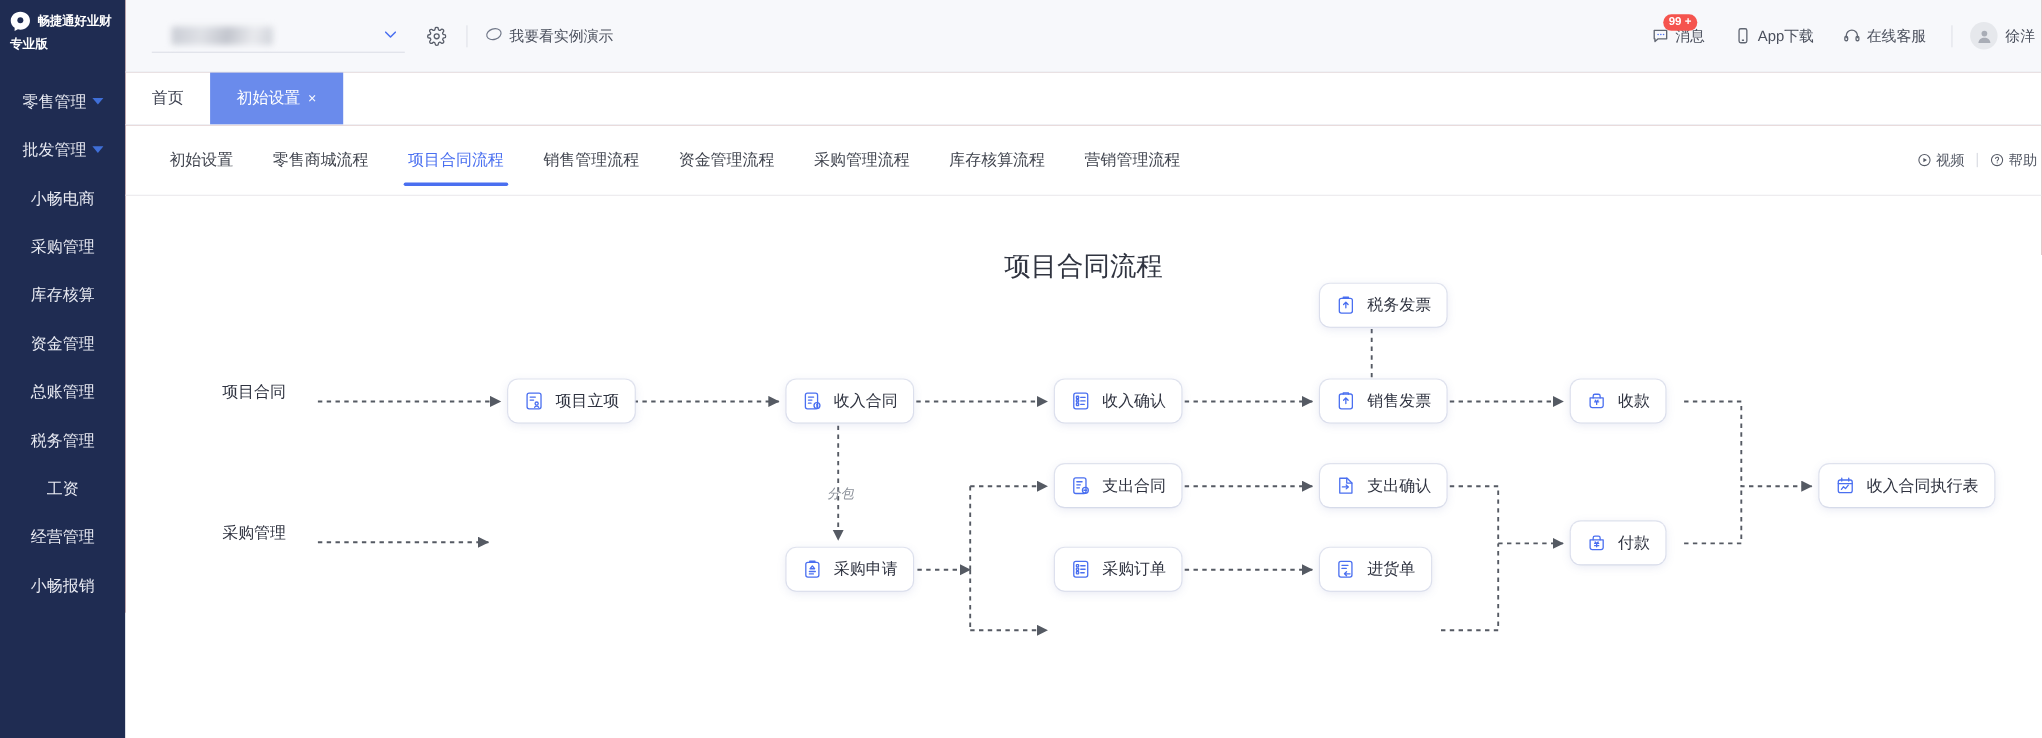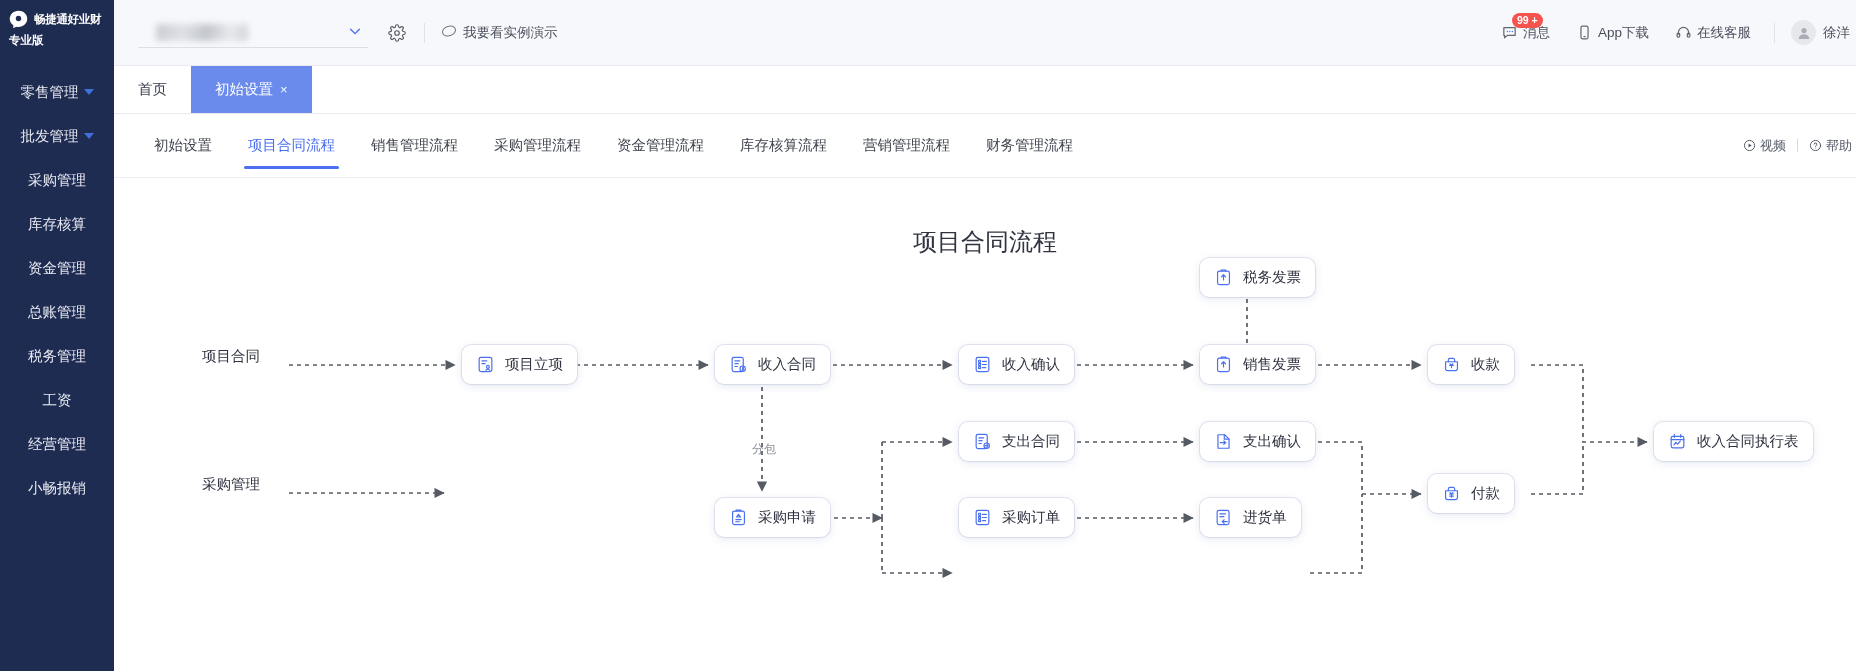--- a/index.html
+++ b/index.html
@@ -190,20 +190,21 @@
   .node .nic { width: 19px; height: 19px; flex: 0 0 19px; display:flex; align-items:center; justify-content:center; }
   .rowlabel {
     position: absolute;
     font-size: 14.5px; color: #2f3340;
     white-space: nowrap;
   }
   .edgelabel {
     position: absolute;
     font-size: 12px; color: #8b9099;
     white-space: nowrap;
+    font-style: italic;
   }
 </style>
 </head>
 <body>
 
 <div id="app">
 
   <nav id="sidebar">
     <div class="logo-wrap">
       <div class="logo-row">
@@ -220,20 +221,23 @@
     <div class="nav-list" id="nav-list">
         <div class="nav-item">
           <span>零售管理</span>
           <span class="caret-down"></span>
         </div>
         <div class="nav-item">
           <span>批发管理</span>
           <span class="caret-down"></span>
         </div>
         <div class="nav-item">
+          <span>小畅电商</span>
+        </div>
+        <div class="nav-item">
           <span>采购管理</span>
         </div>
         <div class="nav-item">
           <span>库存核算</span>
         </div>
         <div class="nav-item">
           <span>资金管理</span>
         </div>
         <div class="nav-item">
           <span>总账管理</span>
@@ -332,40 +336,40 @@
         <span>初始设置</span>
         <span class="x">×</span>
       </div>
     </div>
 
   <div id="subtabs">
     <div id="subtabs-list" style="display:flex;align-items:center;">
         <div class="stab">
           <span>初始设置</span>
         </div>
+        <div class="stab">
+          <span>零售商城流程</span>
+        </div>
         <div class="stab active">
           <span>项目合同流程</span>
         </div>
         <div class="stab">
           <span>销售管理流程</span>
         </div>
         <div class="stab">
+          <span>资金管理流程</span>
+        </div>
+        <div class="stab">
           <span>采购管理流程</span>
-        </div>
-        <div class="stab">
-          <span>资金管理流程</span>
         </div>
         <div class="stab">
           <span>库存核算流程</span>
         </div>
         <div class="stab">
           <span>营销管理流程</span>
-        </div>
-        <div class="stab">
-          <span>财务管理流程</span>
         </div>
       </div>
     <div class="subtabs-right" id="subtabs-right">
         <span class="srlink">
           <span style="display: flex;">
             <svg width="13" height="13" viewBox="0 0 24 24" fill="none" stroke="#555a66" stroke-width="1.8">
               <circle cx="12" cy="12" r="9.4"></circle>
               <path d="M10.2 8.4l6 3.6-6 3.6z" fill="#555a66" stroke="none"></path>
             </svg>
           </span>

